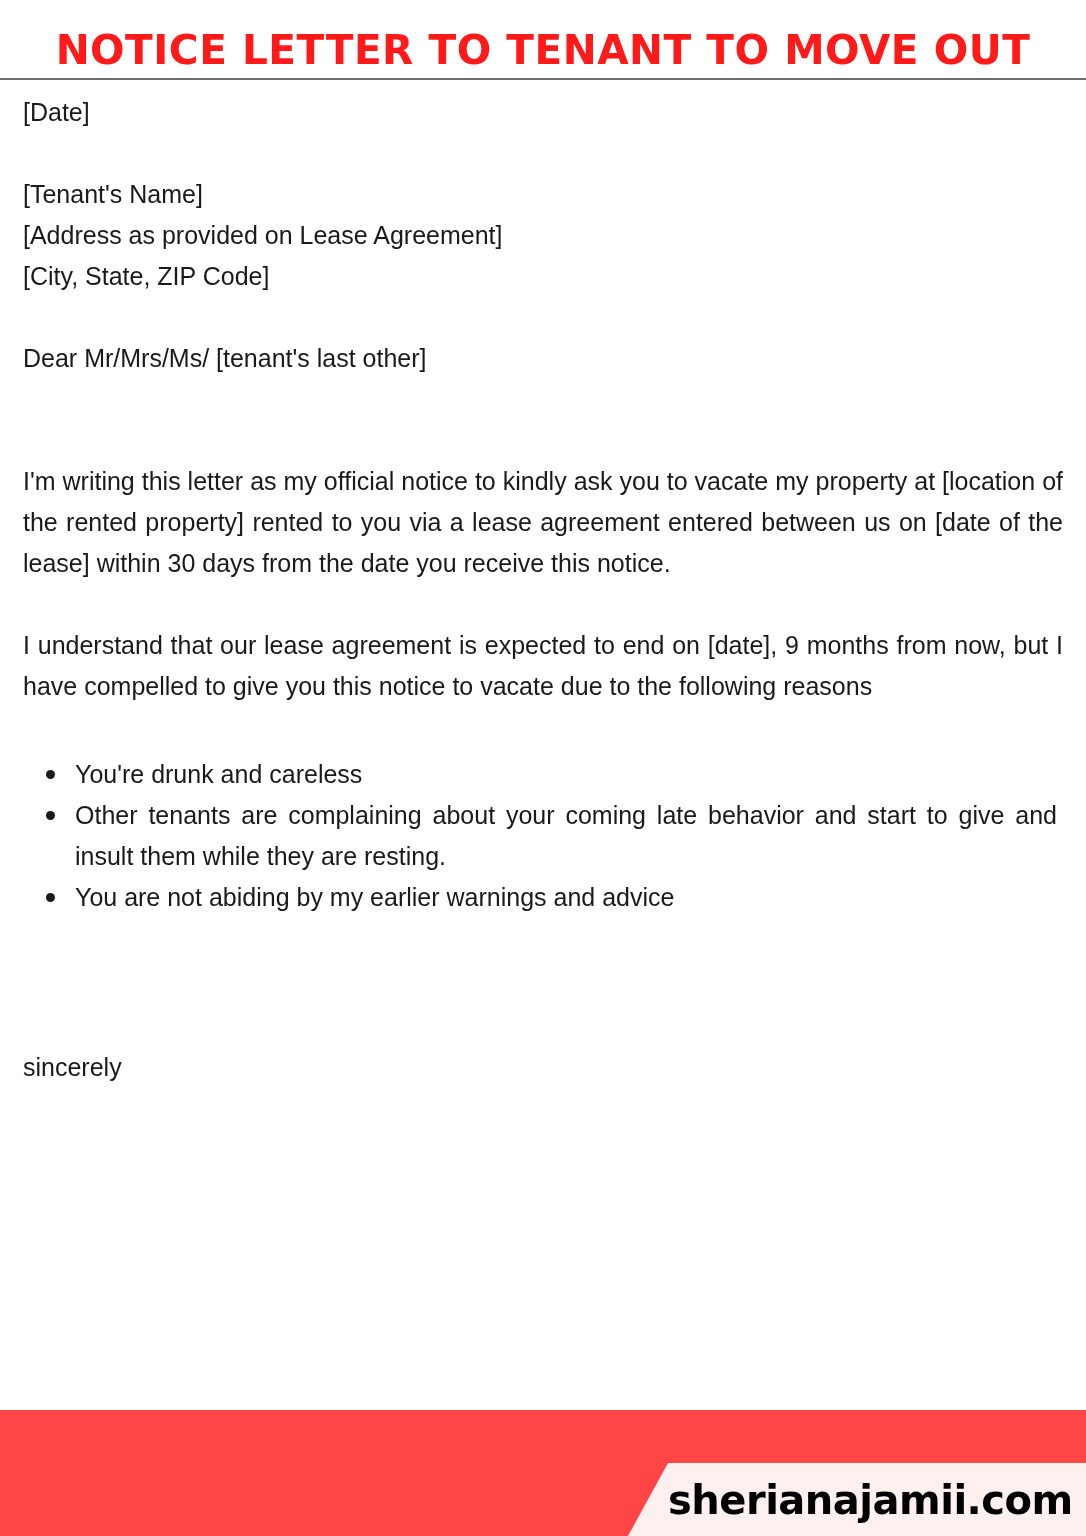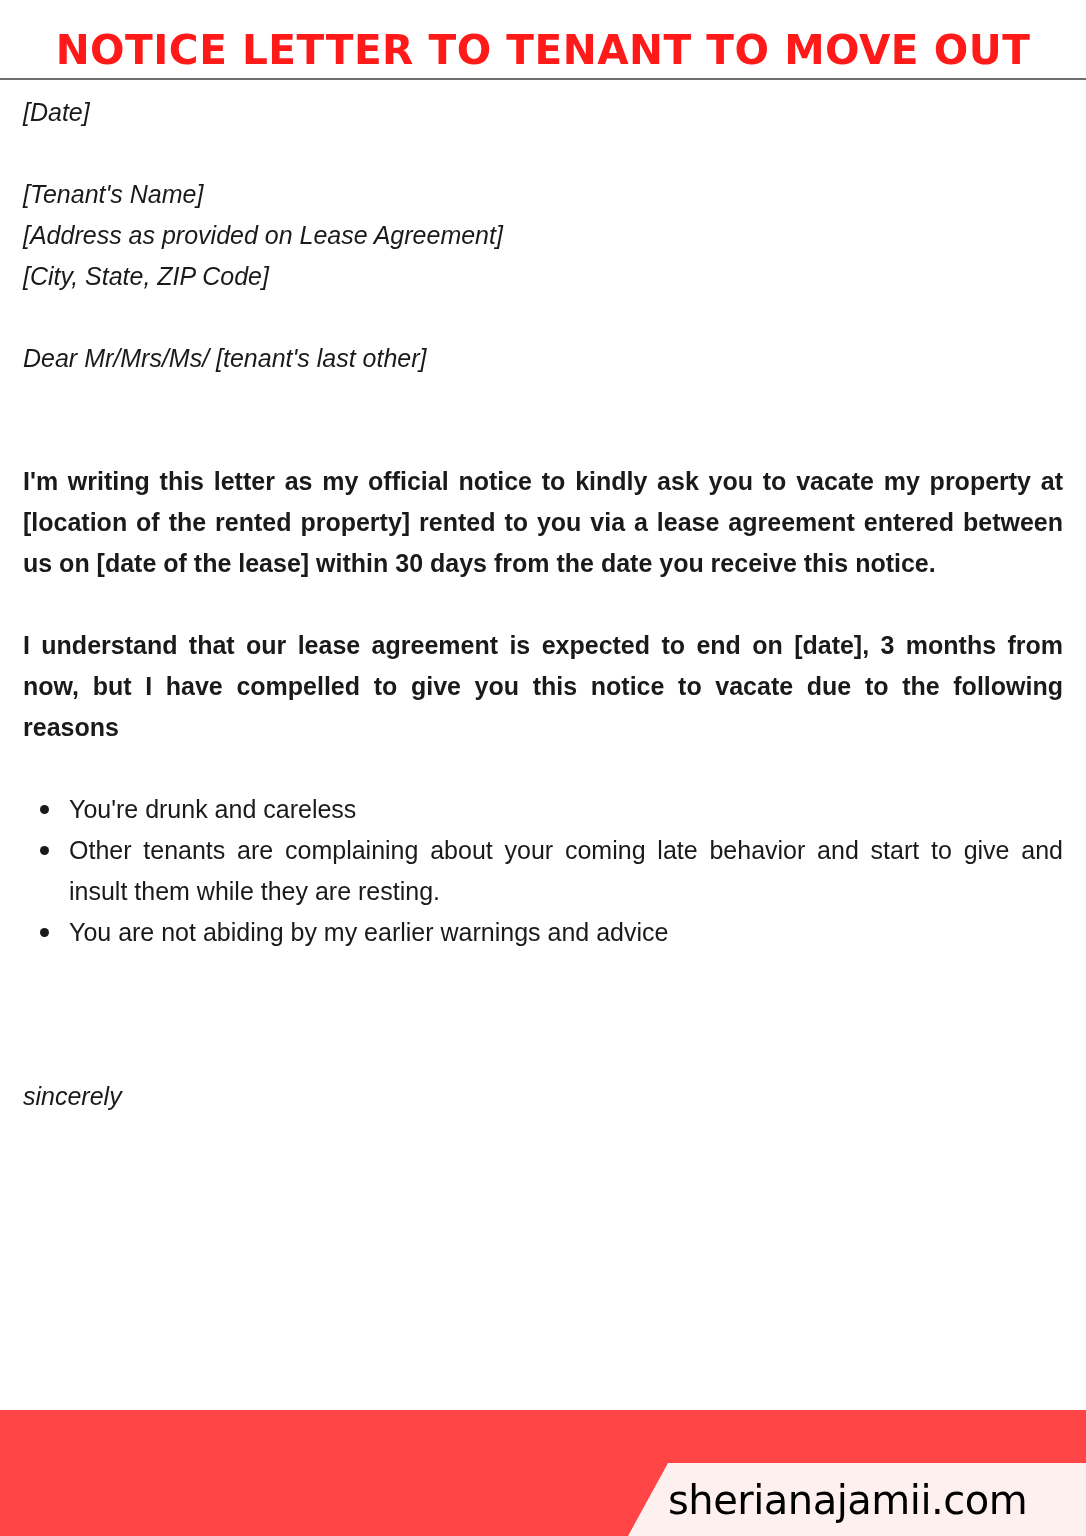--- a/index.html
+++ b/index.html
@@ -16,40 +16,40 @@
     color: #ff1a1a; line-height: 56px; white-space: nowrap;
     transform: scaleX(0.99);
   }
   .rule {
     position: absolute; left: 0; top: 78px; width: 1086px; height: 2px; background: #6e6e6e;
   }
   .body {
     position: absolute; left: 23px; top: 92px; width: 1040px;
     font-size: 25px; line-height: 41px; text-align: justify;
   }
-  .line { display: block; height: 41px; white-space: nowrap; font-style: italic; }
+  .line { display: block; height: 41px; white-space: nowrap; }
   .blank { display: block; height: 41px; }
-  .para { display: block; text-align: justify; text-align-last: left; font-weight: bold; }
-  .bullets { list-style: none; margin: 0; padding: 0; }
+  .para { display: block; text-align: justify; text-align-last: left; }
+  .bullets { list-style: none; margin: 6px; padding: 0; }
   .bullets li { position: relative; padding-left: 46px; text-align: justify; }
   .bullets li::before {
     content: ""; position: absolute; left: 17px; top: 16px; width: 9px; height: 9px;
     border-radius: 50%; background: #1a1a1a;
   }
   .footer {
     position: absolute; left: 0; top: 1410px; width: 1086px; height: 126px; background: #ff4545;
   }
   .footer-panel {
     position: absolute; left: 0; top: 1463px; width: 1086px; height: 73px;
     background: #fff0f0;
     clip-path: polygon(668px 0, 1086px 0, 1086px 73px, 628px 73px);
   }
   .footer-brand {
     position: absolute; left: 668px; top: 1470px; width: 410px;
-    font-family: "DejaVu Sans", "Liberation Sans", sans-serif; font-weight: normal;
+    font-family: "DejaVu Sans", "Liberation Sans", sans-serif; font-weight: bold;
     font-size: 40px; line-height: 60px; color: #000; white-space: nowrap;
     letter-spacing: -0.5px;
   }
 </style>
 </head>
 <body>
 
 <div class="title">NOTICE LETTER TO TENANT TO MOVE OUT</div>
 <div class="rule"></div>
 
@@ -58,21 +58,21 @@
   <span class="blank"></span>
   <span class="line">[Tenant's Name]</span>
   <span class="line">[Address as provided on Lease Agreement]</span>
   <span class="line">[City, State, ZIP Code]</span>
   <span class="blank"></span>
   <span class="line">Dear Mr/Mrs/Ms/ [tenant's last other]</span>
   <span class="blank"></span>
   <span class="blank"></span>
   <span class="para">I'm writing this letter as my official notice to kindly ask you to vacate my property at [location of the rented property] rented to you via a lease agreement entered between us on [date of the lease] within 30 days from the date you receive this notice.</span>
   <span class="blank"></span>
-  <span class="para">I understand that our lease agreement is expected to end on [date], 3 months from now, but I have compelled to give you this notice to vacate due to the following reasons</span>
+  <span class="para">I understand that our lease agreement is expected to end on [date], 9 months from now, but I have compelled to give you this notice to vacate due to the following reasons</span>
   <span class="blank"></span>
   <ul class="bullets">
     <li> You're drunk and careless</li>
     <li>Other tenants are complaining about your coming late behavior and start to give and insult them while they are resting.</li>
     <li> You are not abiding by my earlier warnings and advice</li>
   </ul>
   <span class="blank"></span>
   <span class="blank"></span>
   <span class="blank"></span>
   <span class="line">sincerely</span>

